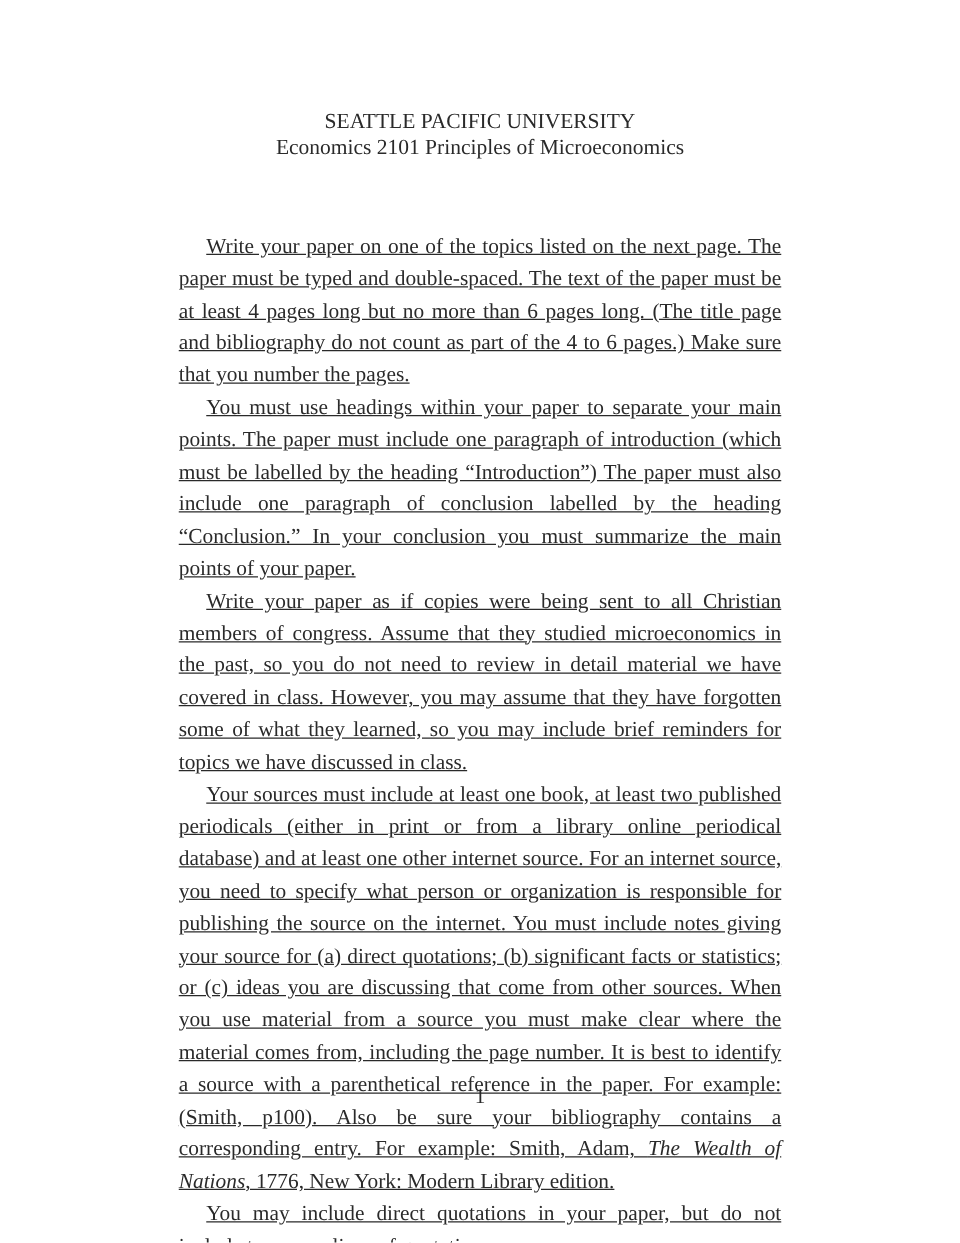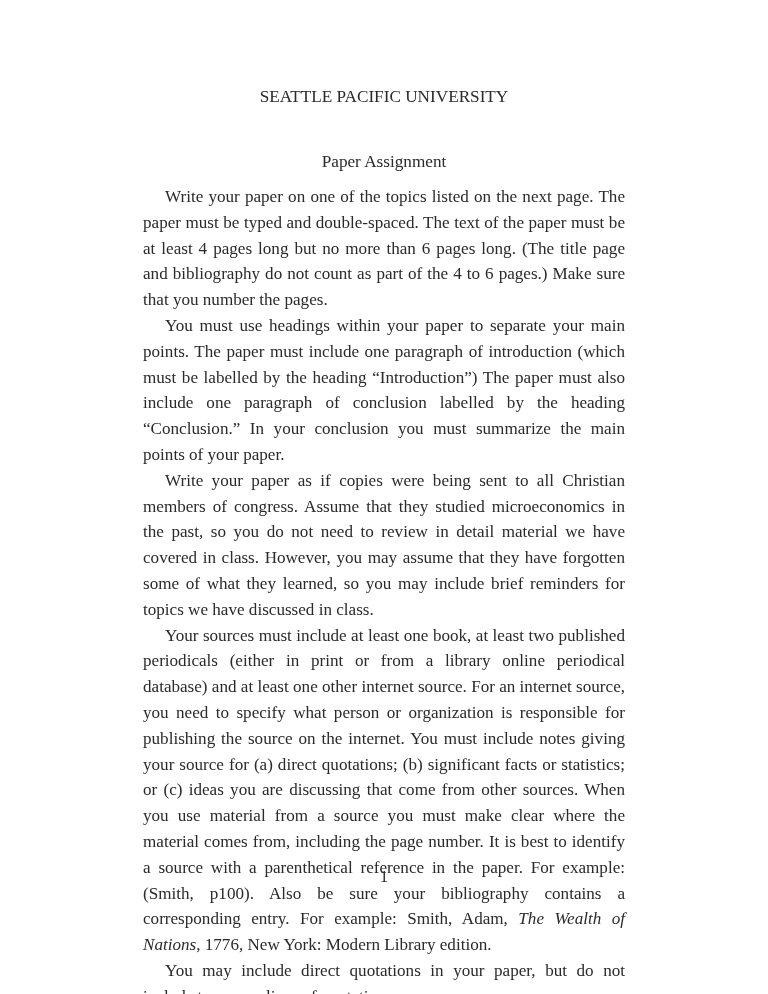--- a/index.html
+++ b/index.html
@@ -5,34 +5,32 @@
   html, body { margin:0; padding:0; background:#ffffff; }
   body { width:768px; height:994px; position:relative; overflow:hidden;
          font-family:"DejaVu Serif","Liberation Serif",serif; color:#2a2a2a; }
   .page { position:absolute; left:0; top:0; width:768px; height:994px; background:#fff; }
   .header { position:absolute; left:0; width:768px; text-align:center;
             font-family:"Liberation Serif","DejaVu Serif",serif; font-size:17.2px; line-height:21px; }
   .header div { white-space:nowrap; }
   .body { position:absolute; left:143px; top:184px; width:482px;
           font-family:"Liberation Serif","DejaVu Serif",serif; font-size:17.1px; line-height:25.8px;
           text-align:justify; hyphens:manual; }
-  .body p { margin:0; text-indent:22px; }
+  .body p { margin:0; text-indent:22px;text-decoration:underline; }
   .body em { font-style:italic; }
   .pagenum { position:absolute; left:0; width:768px; top:867px; text-align:center;
              font-family:"Liberation Serif","DejaVu Serif",serif; font-size:17px; }
 </style>
 </head>
 <body>
 
 <div class="page">
   <div class="header" style="top:86px;">
     <div>SEATTLE PACIFIC UNIVERSITY</div>
-  </div>
-  <div class="header" style="top:151px;">
-    <div>Paper Assignment</div>
+    <div>Economics 2101 Principles of Microeconomics</div>
   </div>
 
   <div class="body">
     <p>Write your paper on one of the topics listed on the next page. The paper must be typed and double-spaced. The text of the paper must be at least 4 pages long but no more than 6 pages long. (The title page and bibliography do not count as part of the 4 to 6 pages.) Make sure that you number the pages.</p>
     <p>You must use headings within your paper to separate your main points. The paper must include one paragraph of introduction (which must be la­belled by the heading “Introduction”) The paper must also include one para­graph of conclusion labelled by the heading “Conclusion.” In your conclusion you must summarize the main points of your paper.</p>
     <p>Write your paper as if copies were being sent to all Christian members of congress. Assume that they studied microeconomics in the past, so you do not need to review in detail material we have covered in class. However, you may assume that they have forgotten some of what they learned, so you may include brief reminders for topics we have discussed in class.</p>
     <p><span>Your sources must include at least one book, at least two published peri­odicals (either in print or from a library online periodical database) and at least one other internet source. For an internet source, you need to specify what person or organization is responsible for publishing the source on the internet. You must include notes giving your source for (a) direct quotations; (b) significant facts or statistics; or (c) ideas you are discussing that come from other sources. When you use material from a source you must make clear where the material comes from, including the page number. It is best to identify a source with a parenthetical reference in the paper. For exam­ple: (Smith, p100). Also be sure your bibliography contains a corresponding entry. For example: Smith, Adam, </span><em>The Wealth of Nations</em><span>, 1776, New York: Modern Library edition.</span></p>
     <p>You may include direct quotations in your paper, but do not include too many lines of quotations.</p>
   </div>
 

